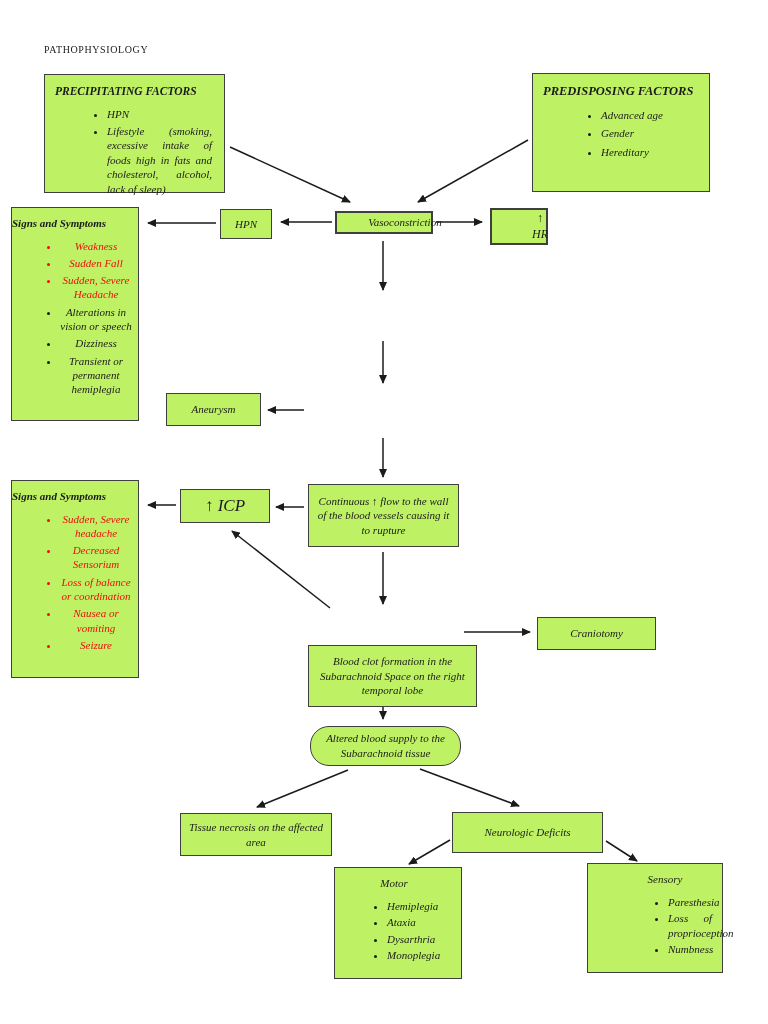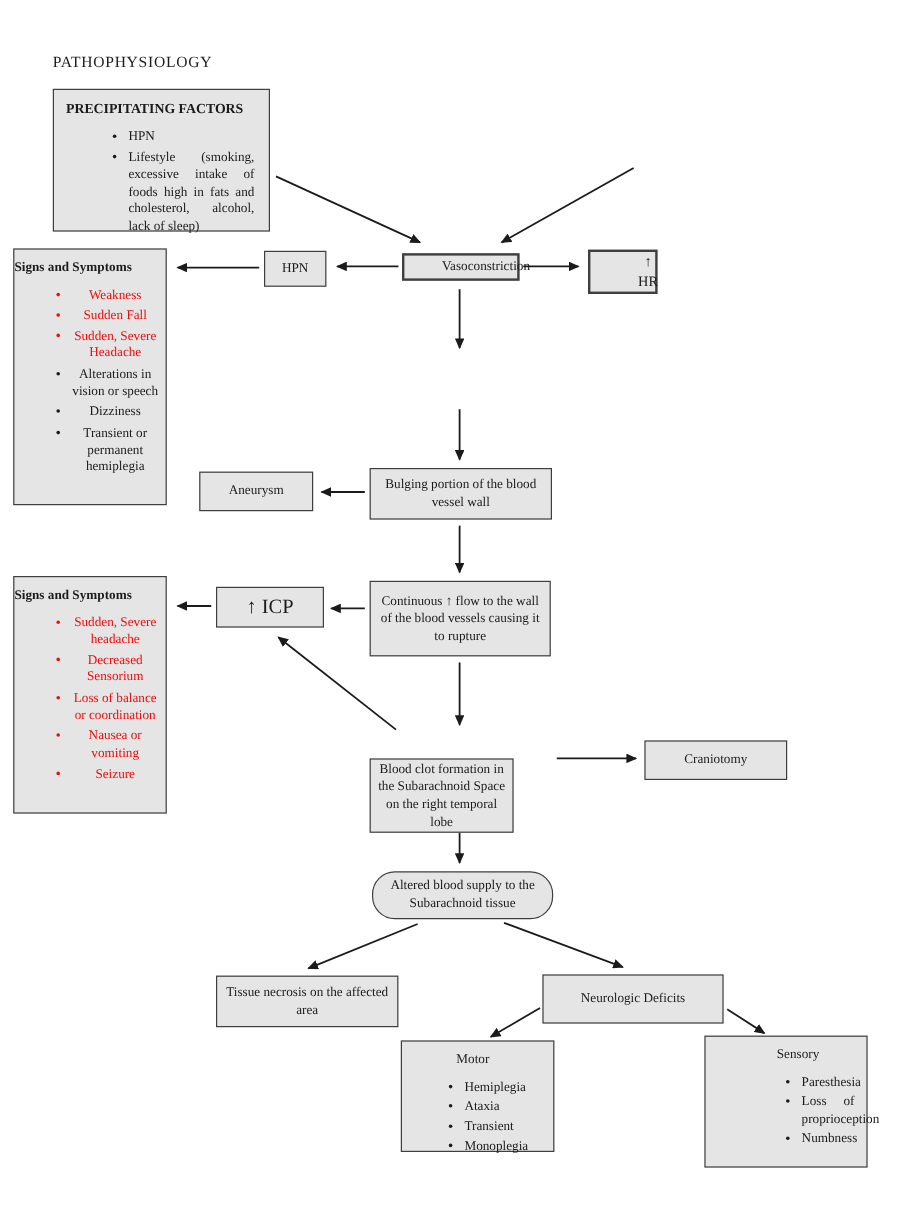--- a/index.html
+++ b/index.html
@@ -12,35 +12,36 @@
   .page {
     position: relative;
     width: 768px;
     height: 1024px;
     background: #ffffff;
     overflow: hidden;
   }
   .page-title {
     position: absolute;
     left: 44px; top: 44px;
-    font-size: 13px;
+    font-size: 10px;
     letter-spacing: 0.6px;
   }
   svg.arrows {
     position: absolute;
     left: 0; top: 0;
     width: 768px; height: 1024px;
     pointer-events: none;
   }
   .box {
     position: absolute;
     border: 1.5px solid #3f3f3f;
-    background: #e5e5e5;
+    background: #bef264;
     font-size: 11px;
     line-height: 1.32;
+    font-style: italic;
   }
   .node {
     display: flex;
     align-items: center;
     justify-content: center;
     text-align: center;
     padding: 2px 6px;
   }
   .thick { border-width: 2px; padding-left: 48px; }
   .list-box { padding: 8px 6px 6px 0; }
@@ -109,20 +110,28 @@
   </svg>
 
   <div class="box factors" id="precipitating" style="left:44px; top:74px; width:181px; height:119px;">
     <div class="box-title">PRECIPITATING FACTORS</div>
     <ul>
       <li>HPN</li>
       <li>Lifestyle (smoking, excessive intake of foods high in fats and cholesterol, alcohol, lack of sleep)</li>
     </ul>
   </div>
 
+  <div class="box factors" id="predisposing" style="left:532px; top:73px; width:178px; height:119px;">
+    <div class="box-title" style="font-size:12.5px;">PREDISPOSING FACTORS</div>
+    <ul>
+      <li>Advanced age</li>
+      <li>Gender</li>
+      <li>Hereditary</li>
+    </ul>
+  </div>
 
   <div class="box node" style="left:220px; top:209px; width:52px; height:30px;">HPN</div>
 
   <div class="box node thick" style="left:335px; top:211px; width:98px; height:23px;">Vasoconstriction</div>
 
   <div class="box node thick" style="left:490px; top:208px; width:57px; height:37px; font-size:12px;">↑ HR</div>
 
   <div class="box list-box signs" style="left:11px; top:207px; width:128px; height:214px;">
     <div class="box-title">Signs and Symptoms</div>
     <ul>
@@ -131,53 +140,52 @@
       <li class="red">Sudden, Severe Headache</li>
       <li>Alterations in vision or speech</li>
       <li>Dizziness</li>
       <li>Transient or permanent hemiplegia</li>
     </ul>
   </div>
 
 
   <div class="box node" style="left:166px; top:393px; width:95px; height:33px;">Aneurysm</div>
 
-  <div class="box node" style="left:308px; top:390px; width:152px; height:43px;">Bulging portion of the blood vessel wall</div>
 
   <div class="box list-box signs" style="left:11px; top:480px; width:128px; height:198px;">
     <div class="box-title">Signs and Symptoms</div>
     <ul>
       <li class="red">Sudden, Severe headache</li>
       <li class="red">Decreased Sensorium</li>
       <li class="red">Loss of balance or coordination</li>
       <li class="red">Nausea or vomiting</li>
       <li class="red">Seizure</li>
     </ul>
   </div>
 
   <div class="box node" style="left:180px; top:489px; width:90px; height:34px; font-size:17px;">↑ ICP</div>
 
   <div class="box node" style="left:308px; top:484px; width:151px; height:63px;">Continuous ↑ flow to the wall of the blood vessels causing it to rupture</div>
 
-  <div class="box node" style="left:308px; top:632px; width:120px; height:62px;">Blood clot formation in the Subarachnoid Space on the right temporal lobe</div>
+  <div class="box node" style="left:308px; top:645px; width:169px; height:62px;">Blood clot formation in the Subarachnoid Space on the right temporal lobe</div>
 
   <div class="box node" style="left:537px; top:617px; width:119px; height:33px;">Craniotomy</div>
 
   <div class="box node" style="left:310px; top:726px; width:151px; height:40px;border-radius:19px;">Altered blood supply to the Subarachnoid tissue</div>
 
   <div class="box node" style="left:180px; top:813px; width:152px; height:43px;">Tissue necrosis on the affected area</div>
 
   <div class="box node" style="left:452px; top:812px; width:151px; height:41px;">Neurologic Deficits</div>
 
-  <div class="box sub-box" id="motor" style="left:334px; top:867px; width:128px; height:93px;">
+  <div class="box sub-box" id="motor" style="left:334px; top:867px; width:128px; height:112px;">
     <div class="box-title">Motor</div>
     <ul>
       <li>Hemiplegia</li>
       <li>Ataxia</li>
-      <li>Transient</li>
+      <li>Dysarthria</li>
       <li>Monoplegia</li>
     </ul>
   </div>
 
   <div class="box sub-box" id="sensory" style="left:587px; top:863px; width:136px; height:110px;padding-left:28px;">
     <div class="box-title">Sensory</div>
     <ul>
       <li>Paresthesia</li>
       <li>Loss of proprioception</li>
       <li>Numbness</li>

